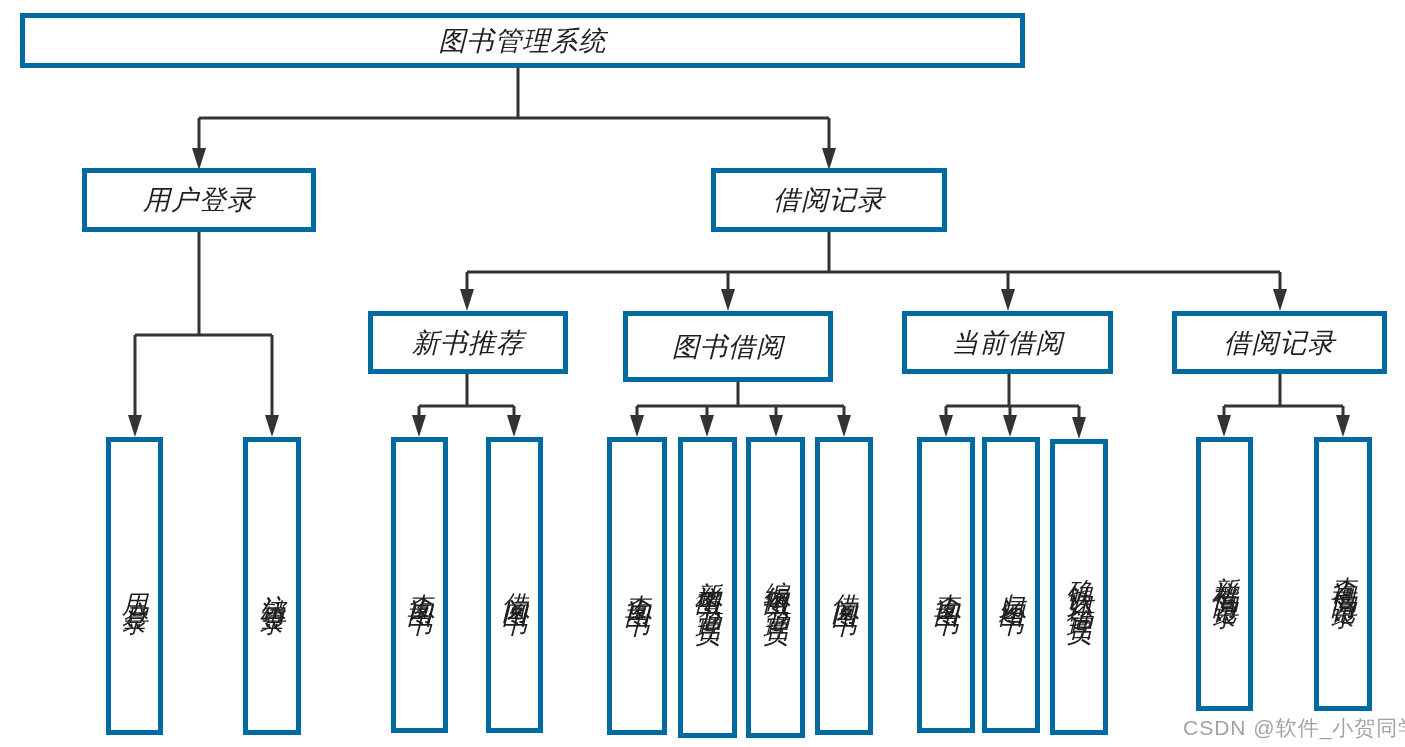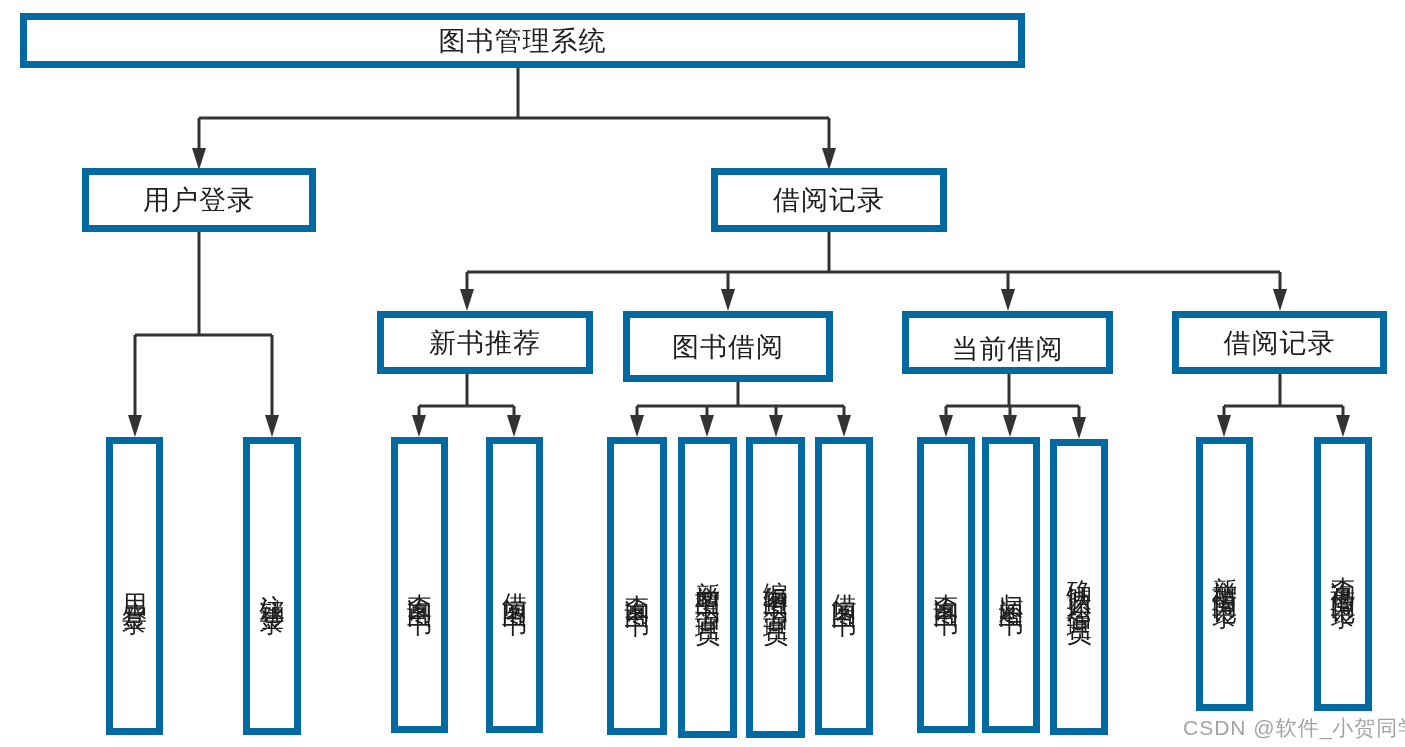--- a/index.html
+++ b/index.html
@@ -18,25 +18,26 @@
   svg.connectors {
     position: absolute;
     left: 0; top: 0;
     width: 1405px; height: 747px;
     z-index: 1;
   }
   .node {
     position: absolute;
     box-sizing: border-box;
     background: #ffffff;
-    border: 7px solid #0369a1;
+    border: 5px solid #0369a1;
     display: flex;
     align-items: center;
     justify-content: center;
     z-index: 2;
+    font-style: italic;
   }
   .hlabel {
     font-size: 27px;
     color: #1e1e1e;
     letter-spacing: 1px;
     white-space: nowrap;
   }
   .vlabel {
     writing-mode: vertical-rl;
     text-orientation: mixed;
@@ -102,27 +103,27 @@
     <span class="hlabel">图书管理系统</span>
   </div>
 
   <div class="node" style="left:82px; top:168px; width:234px; height:64px;">
     <span class="hlabel">用户登录</span>
   </div>
   <div class="node" style="left:711px; top:168px; width:236px; height:64px;">
     <span class="hlabel">借阅记录</span>
   </div>
 
-  <div class="node" style="left:377px; top:311px; width:216px; height:63px;">
+  <div class="node" style="left:368px; top:311px; width:200px; height:63px;">
     <span class="hlabel">新书推荐</span>
   </div>
   <div class="node" style="left:623px; top:311px; width:210px; height:71px;">
     <span class="hlabel">图书借阅</span>
   </div>
-  <div class="node" style="left:902px; top:311px; width:211px; height:63px;align-items:flex-end;">
+  <div class="node" style="left:902px; top:311px; width:211px; height:63px;">
     <span class="hlabel">当前借阅</span>
   </div>
   <div class="node" style="left:1172px; top:311px; width:215px; height:63px;">
     <span class="hlabel">借阅记录</span>
   </div>
 
   <div class="node" style="left:106px; top:437px; width:57px; height:298px;">
     <span class="vlabel">用户登录</span>
   </div>
   <div class="node" style="left:243px; top:437px; width:58px; height:298px;">

